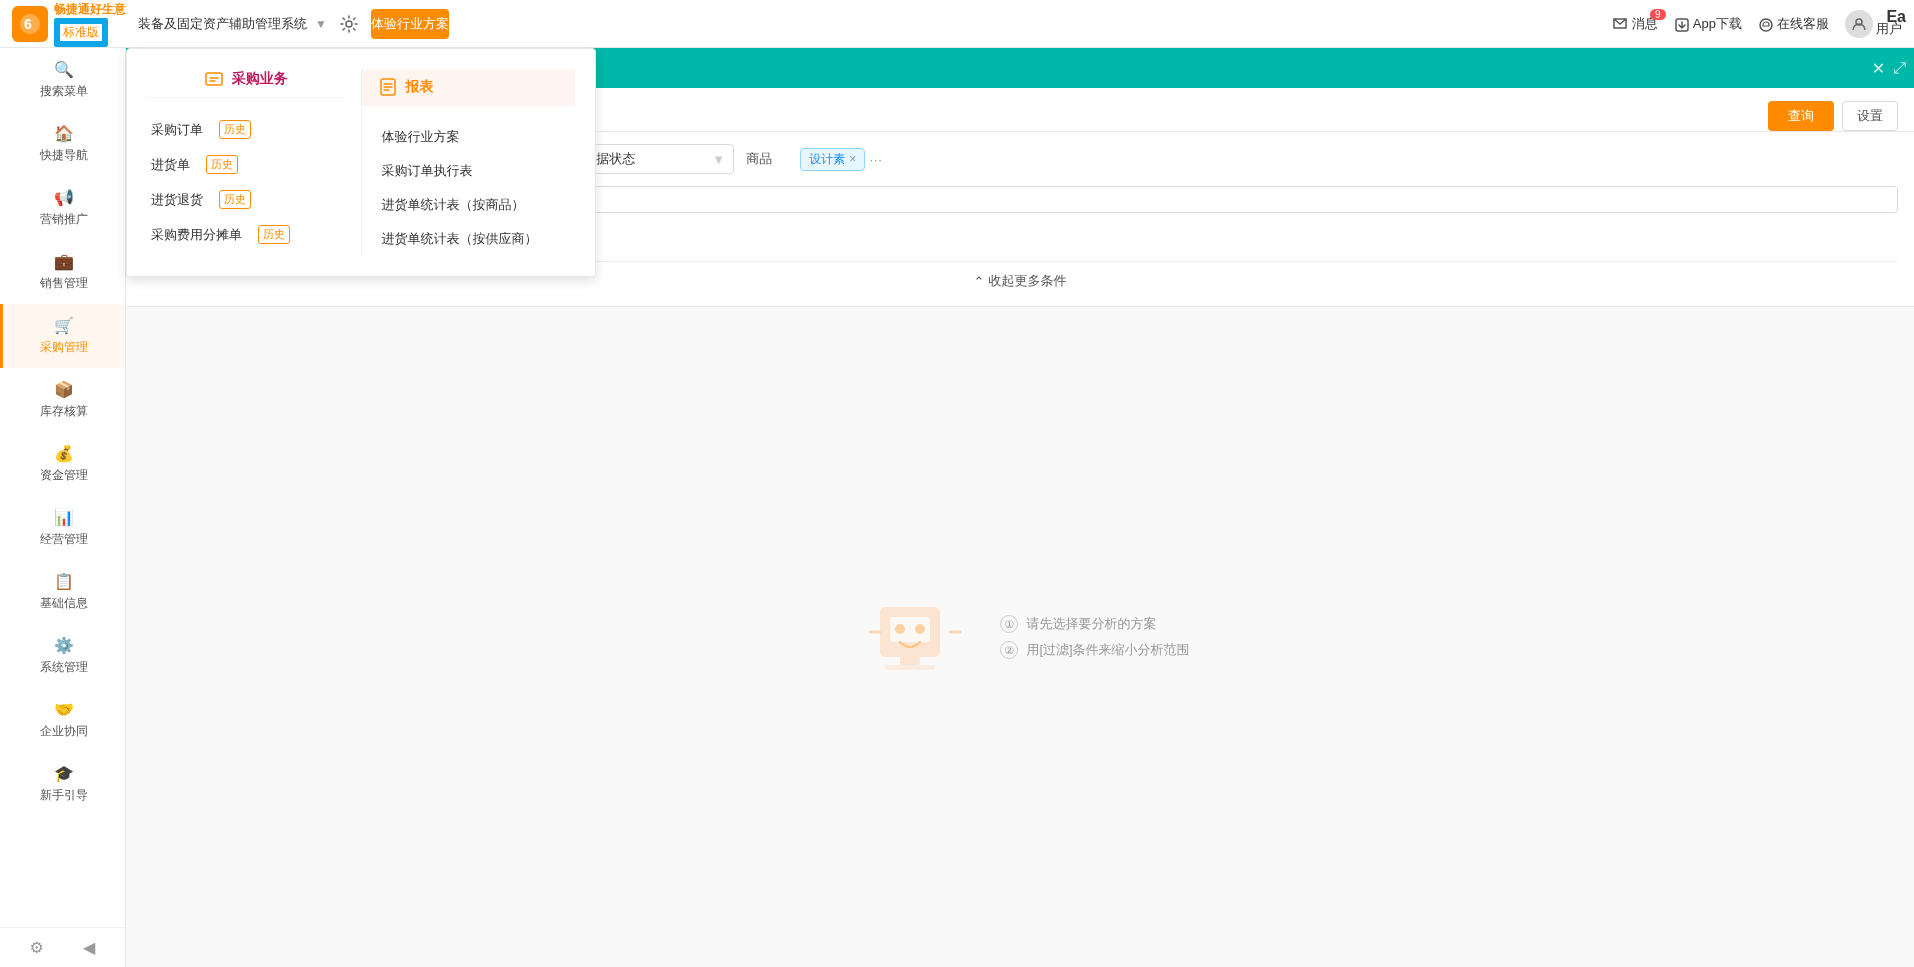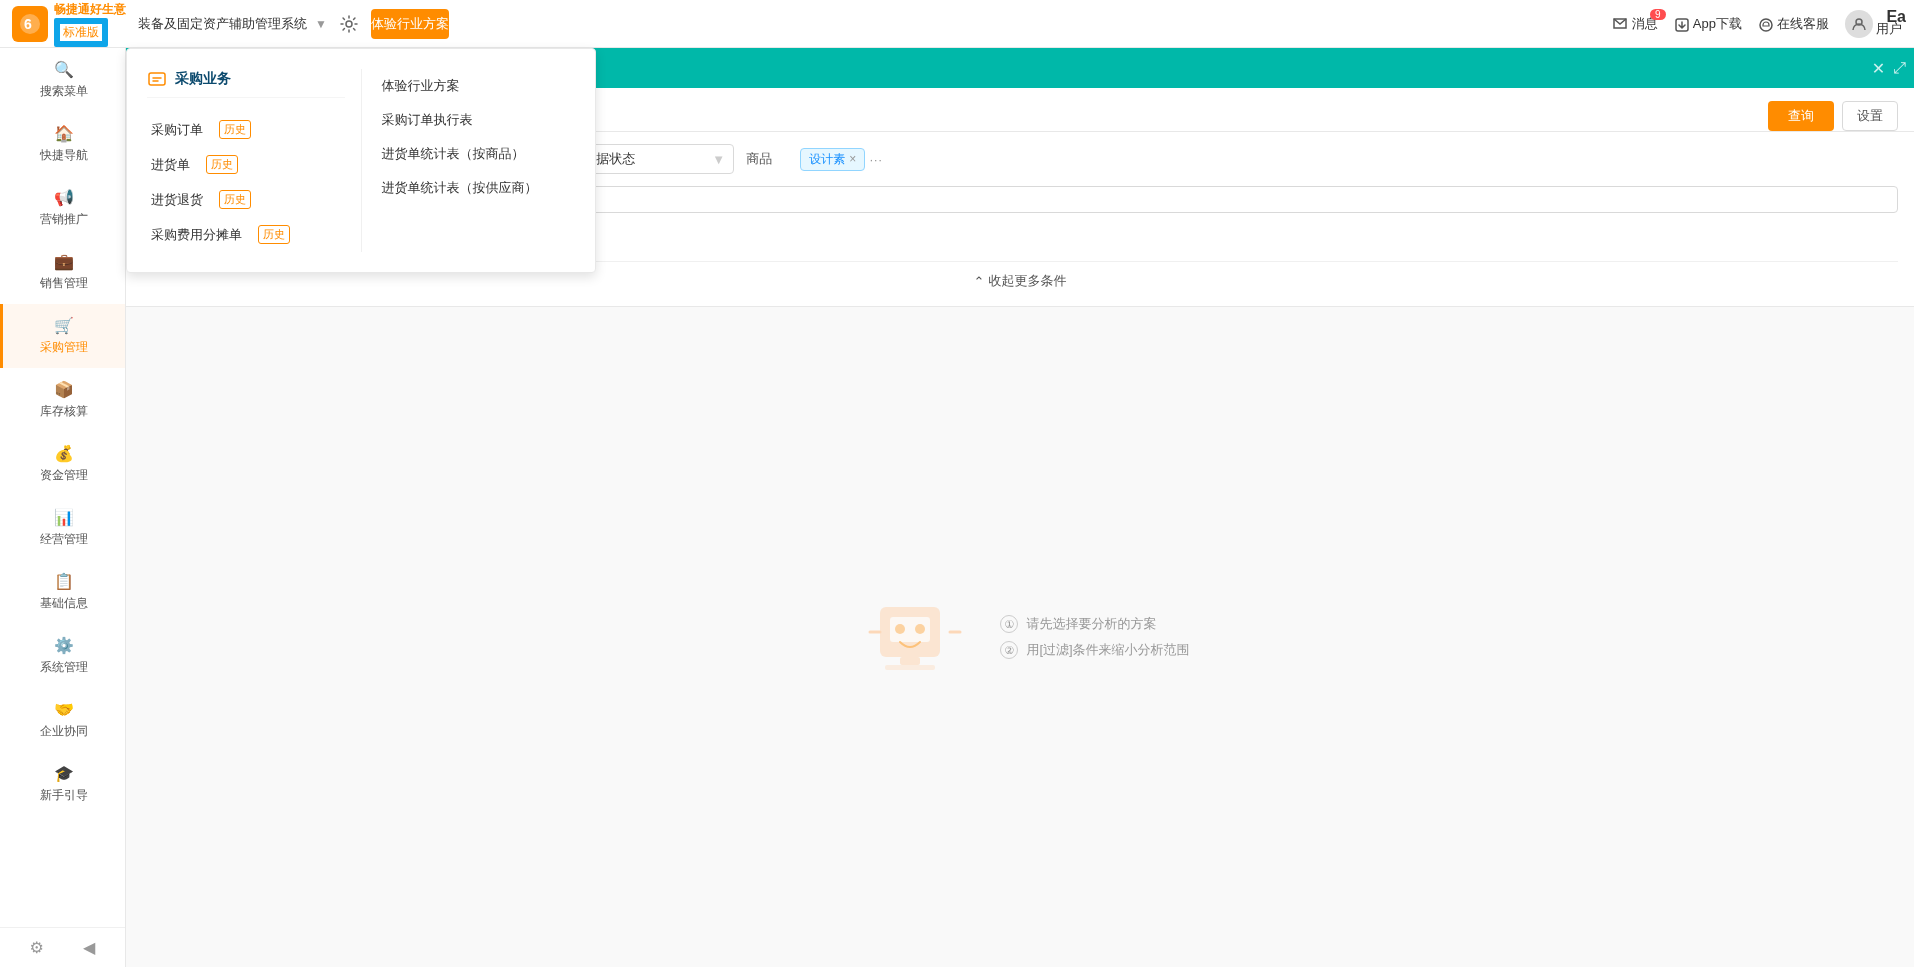--- a/index.html
+++ b/index.html
@@ -336,21 +336,21 @@
         </div>
       </div>
     </div>
   </div>
 </div>
 
 <div style="position:fixed;top:0;left:0;right:0;bottom:0;z-index:100;"></div>
 <div id="purchase-dropdown" style="position:fixed;top:48px;left:126px;width:470px;background:#fff;border:1px solid #e8e8e8;border-radius:4px;box-shadow:0 4px 12px rgba(0,0,0,0.12);z-index:200;display:flex;padding:20px;">
 
   <div style="flex:1;padding-right:16px;">
-    <div style="display:flex;align-items:center;gap:8px;color:#0c4a6e;font-size:14px;font-weight:bold;margin-bottom:14px;padding-bottom:8px;border-bottom:1px solid #f5f5f5;">
+    <div style="display:flex;align-items:center;gap:8px;color:#be185d;font-size:14px;font-weight:bold;margin-bottom:14px;padding-bottom:8px;border-bottom:1px solid #f5f5f5;justify-content:center;">
       <svg width="20" height="20" viewBox="0 0 20 20" fill="none">
         <rect x="2" y="4" width="16" height="12" rx="2" stroke="#ff8c00" stroke-width="1.5"></rect>
         <path d="M6 9h8M6 12h5" stroke="#ff8c00" stroke-width="1.5" stroke-linecap="round"></path>
       </svg>
       <span>采购业务</span>
     </div>
     <div class="menu-item">
       <span>采购订单</span>
       <span class="history-badge">历史</span>
     </div>
@@ -362,20 +362,27 @@
       <span>进货退货</span>
       <span class="history-badge">历史</span>
     </div>
     <div class="menu-item">
       <span>采购费用分摊单</span>
       <span class="history-badge">历史</span>
     </div>
   </div>
 
   <div style="flex:1;padding-left:16px;border-left:1px solid #f0f0f0;">
+    <div style="display:flex;align-items:center;gap:8px;color:#ff8c00;font-size:14px;font-weight:bold;margin-bottom:14px;padding-bottom:8px;border-bottom:1px solid #f5f5f5;background:#fff5f0;margin:-0px -0px 14px -16px;padding:8px 16px;border-radius:0 4px 0 0;">
+      <svg width="20" height="20" viewBox="0 0 20 20" fill="none">
+        <rect x="3" y="2" width="14" height="16" rx="2" stroke="#ff8c00" stroke-width="1.5"></rect>
+        <path d="M6 7h8M6 10h8M6 13h5" stroke="#ff8c00" stroke-width="1.5" stroke-linecap="round"></path>
+      </svg>
+      <span>报表</span>
+    </div>
     <div class="menu-item">
       <span>体验行业方案</span>
     </div>
     <div class="menu-item">
       <span>采购订单执行表</span>
     </div>
     <div class="menu-item">
       <span>进货单统计表（按商品）</span>
     </div>
     <div class="menu-item">

